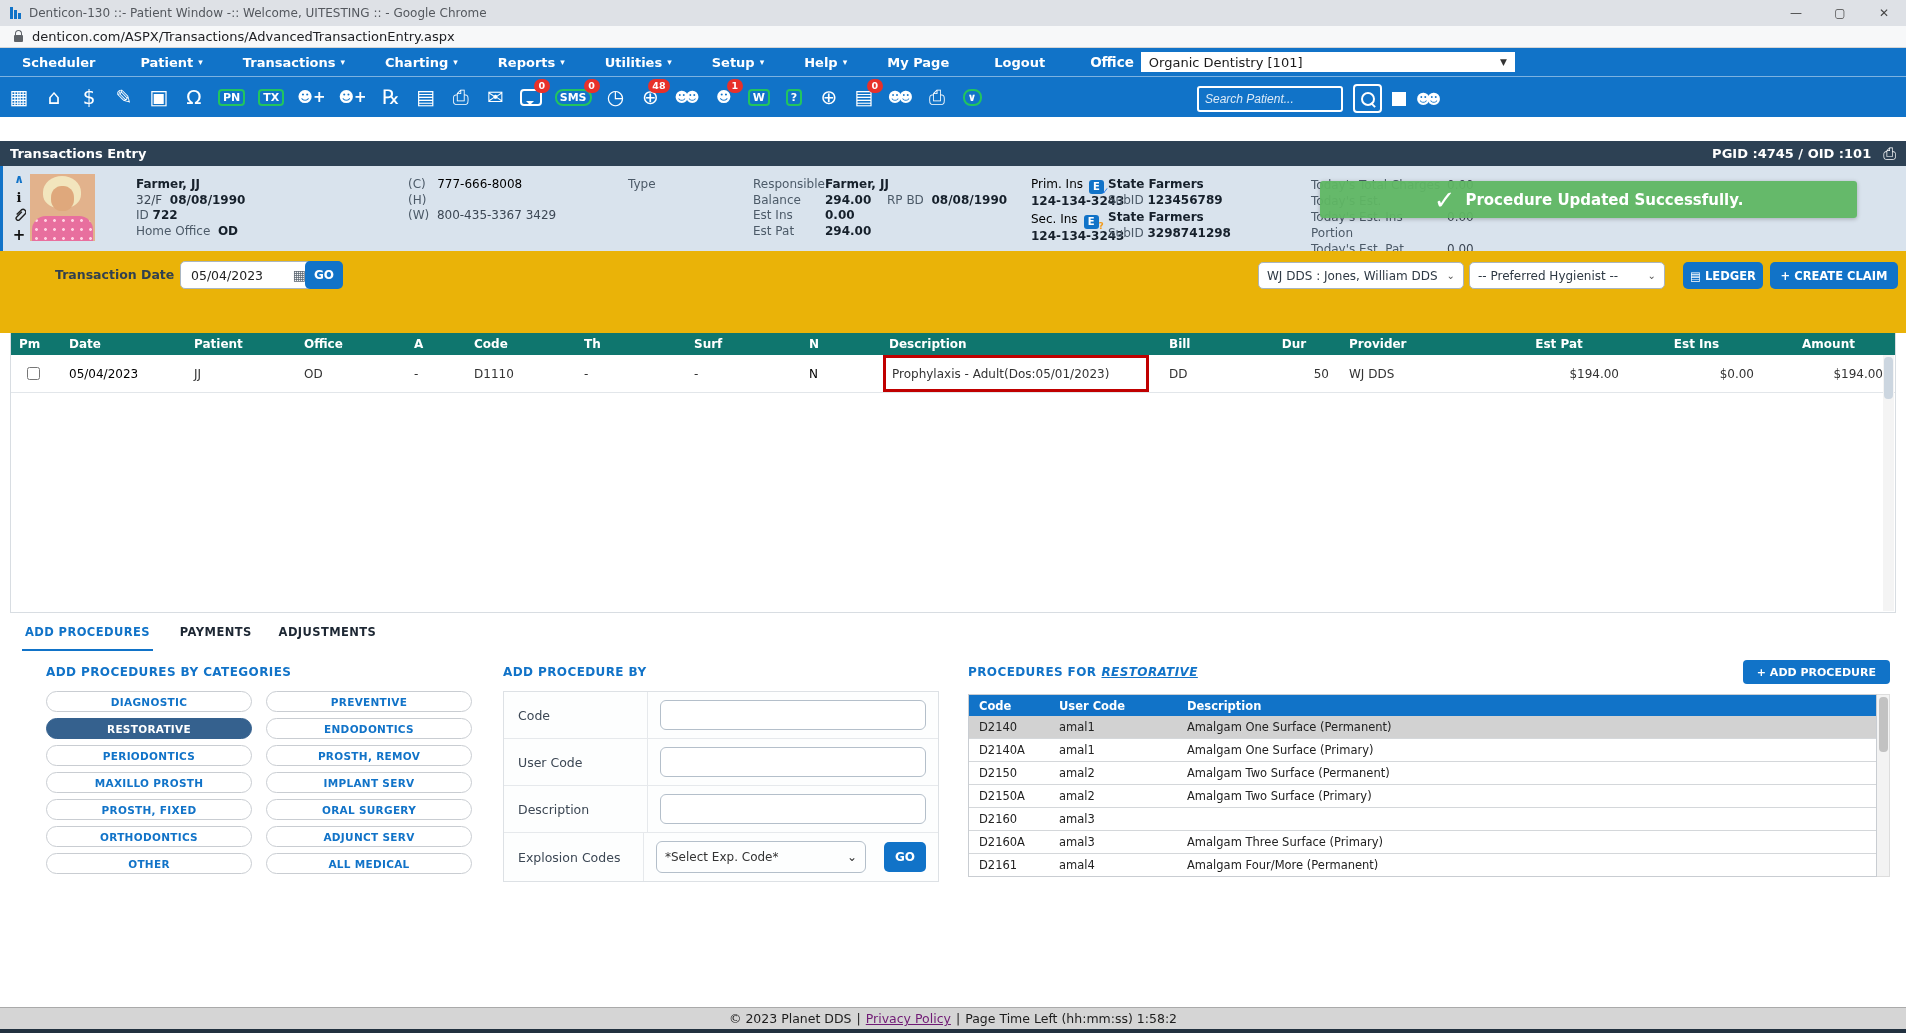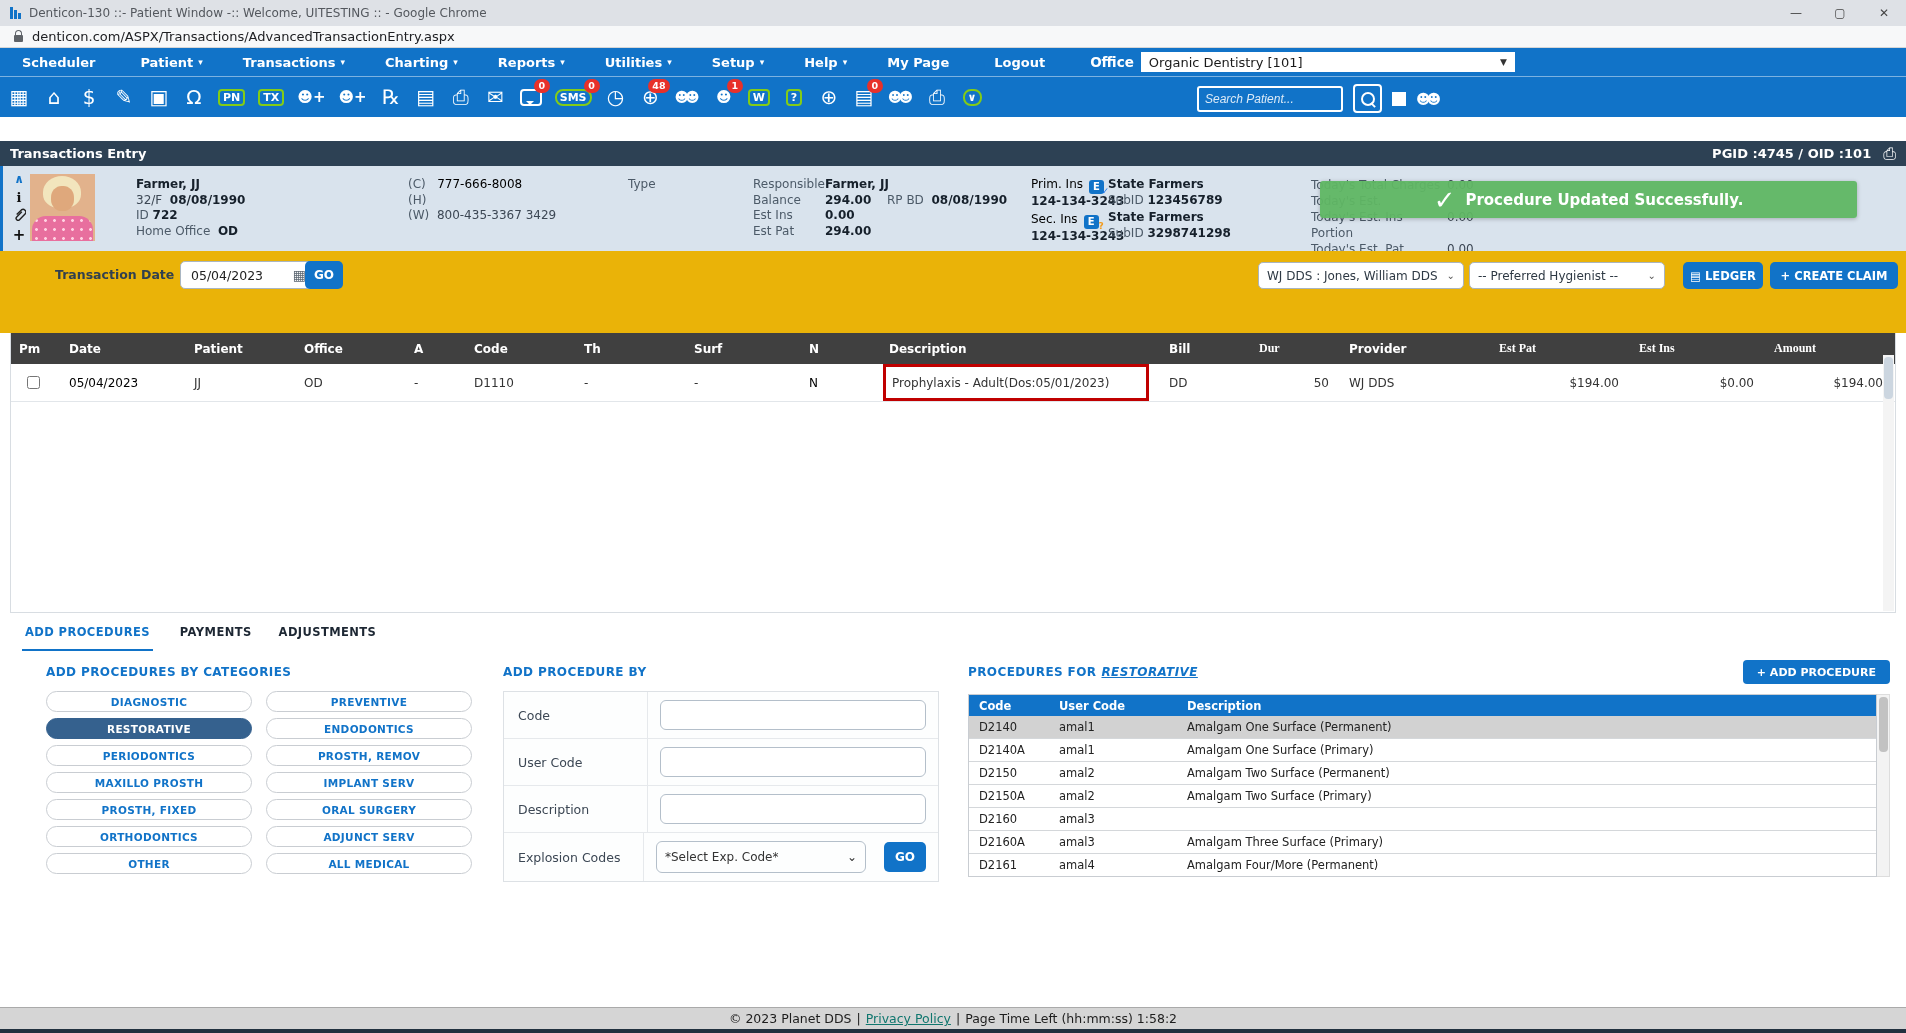--- a/index.html
+++ b/index.html
@@ -25,21 +25,21 @@
   .office-label{font-weight:bold;font-size:13.5px;margin-right:7px;}
   .office-select{width:358px;height:20px;background:#fff;color:#1a1a1a;display:flex;align-items:center;justify-content:space-between;padding:0 8px;font-size:13px;cursor:pointer;}
   .office-select .sel-arrow{font-size:9px;color:#333;}
 
   
   .iconbar{position:relative;height:40px;background:#1173c8;border-top:1px solid rgba(255,255,255,.45);display:flex;align-items:center;padding-left:8px;gap:13px;}
   .tbi{position:relative;min-width:22px;height:28px;display:flex;align-items:center;justify-content:center;cursor:pointer;}
   .tbi .g{color:#fff;font-size:20px;line-height:1;}
   .tbi.fsm .g{font-size:15px;font-weight:bold;}
   .tbi.pair .g{letter-spacing:-4px;font-size:14px;font-weight:bold;padding-right:4px;}
-  .tbi.boxed .g{font-size:11px;font-weight:bold;border:2px solid #84cc16;border-radius:4px;padding:1px 3px;}
+  .tbi.boxed .g{font-size:11px;font-weight:bold;border:2px solid #22c55e;border-radius:4px;padding:1px 3px;}
   .tbi.rounded .g{border-radius:8px;}
   .tbi.bubble .g{width:18px;height:13px;border:2px solid #fff;border-radius:4px;}
   .tbi.bubble::after{content:'';position:absolute;left:6px;bottom:2px;border:4px solid transparent;border-top-color:#fff;}
   .badge{position:absolute;top:-4px;right:-8px;background:#e8312a;color:#fff;font-size:9.5px;font-weight:bold;min-width:8px;height:14px;line-height:14px;padding:0 4px;border-radius:8px;text-align:center;}
   .badge:empty{display:none}
   .searchwrap{position:absolute;left:1197px;top:7px;display:flex;align-items:center;gap:10px;}
   .search-input{width:130px;height:22px;background:transparent;border:2px solid #fff;border-radius:3px;color:#fff;font-style:italic;font-size:12px;padding:0 6px;outline:none;}
   .search-input::placeholder{color:rgba(255,255,255,.85);font-style:italic;}
   .search-btn{width:25px;height:25px;border:2px solid #fff;border-radius:4px;display:flex;align-items:center;justify-content:center;cursor:pointer;position:relative;}
   .mag{position:relative;width:10px;height:10px;border:2px solid #fff;border-radius:50%;}
@@ -92,23 +92,23 @@
   .sel{position:absolute;top:11px;height:25px;border:1px solid #a9b4bf;border-radius:5px;background:#fff;display:flex;align-items:center;justify-content:space-between;padding:0 8px;font-size:12px;color:#2e3944;cursor:pointer;}
   .sel .sel-arrow{font-size:10px;color:#555;margin-left:6px;}
   .sel-provider{left:1258px;width:188px;}
   .sel-hyg{left:1469px;width:178px;}
   .btn-ledger{position:absolute;left:1683px;top:11px;width:80px;height:27px;font-size:11.5px;}
   .btn-claim{position:absolute;left:1770px;top:11px;width:128px;height:27px;font-size:11.5px;}
 
   
   .txpanel{position:relative;margin:0 10px;height:279px;border:1px solid #d8dde2;border-top:none;background:#fff;}
   .txgrid{display:grid;grid-template-columns:50px 125px 110px 110px 60px 110px 110px 115px 80px 280px 90px 90px 150px 140px 135px 1fr;align-items:center;}
-  .txhead{background:#404040;color:#fff;font-weight:bold;font-size:12px;height:31px;}
+  .txhead{background:#0f766e;color:#fff;font-weight:bold;font-size:12px;height:22px;}
   .txhead>div{padding-left:8px;}
-  .txhead .ra{text-align:left;padding-right:12px;font-family:Liberation Serif, serif;}
+  .txhead .ra{text-align:center;padding-right:12px;}
   .txrow{height:37px;border-bottom:1px solid #e2e6ea;font-size:12px;color:#333;}
   .txrow>div{padding-left:8px;}
   .txrow .ra{text-align:right;padding-right:12px;}
   .txrow input[type=checkbox]{width:13px;height:13px;margin-left:8px;}
   .cell-desc{position:relative;height:100%;display:flex;align-items:center;padding-left:0!important;}
   .redbox{height:31px;display:flex;align-items:center;border:3px solid #c00000;padding:0 6px;margin-left:2px;width:248px;}
   .txscroll{position:absolute;right:1px;top:22px;bottom:1px;width:11px;background:#f4f4f4;}
   .txscroll .thumb{margin:2px 1px;height:42px;background:#ccd6e0;border-radius:4px;}
 
   
@@ -143,21 +143,21 @@
   .phead>div,.prow>div{padding-left:10px;}
   .prow{height:22px;align-items:center;border-bottom:1px solid #d4d7da;font-size:11.5px;color:#222;background:#fff;}
   .prow:last-child{border-bottom:none;}
   .prow.selected{background:#d2d2d2;}
   .proc-scroll{width:12px;background:#f3f3f3;border:1px solid #ddd;border-left:none;}
   .proc-scroll .thumb{margin:2px 1.5px;height:55px;background:#c2c2c2;border-radius:4px;}
 
   
   .footer{position:absolute;left:0;right:0;bottom:4px;height:21px;background:#d5d5d5;border-top:1px solid #aaa;
           display:flex;align-items:center;justify-content:center;gap:5px;font-size:12.5px;color:#1d1d1d;}
-  .footer a{color:#0f766e;text-decoration:underline;cursor:pointer;}
+  .footer a{color:#701a75;text-decoration:underline;cursor:pointer;}
   .bottomstrip{position:absolute;left:0;right:0;bottom:0;height:4px;background:#22313f;}
 </style>
 </head>
 <body>
 
 <div class="screen">
 
   <div class="titlebar">
     <span class="favicon">
         <i></i>

